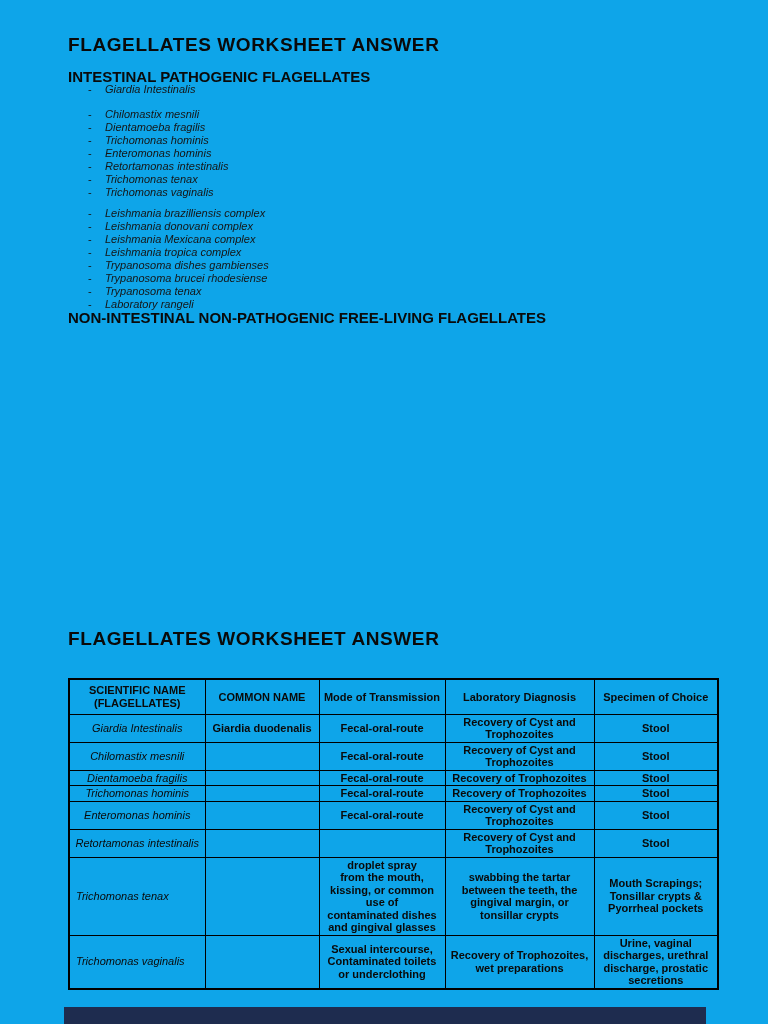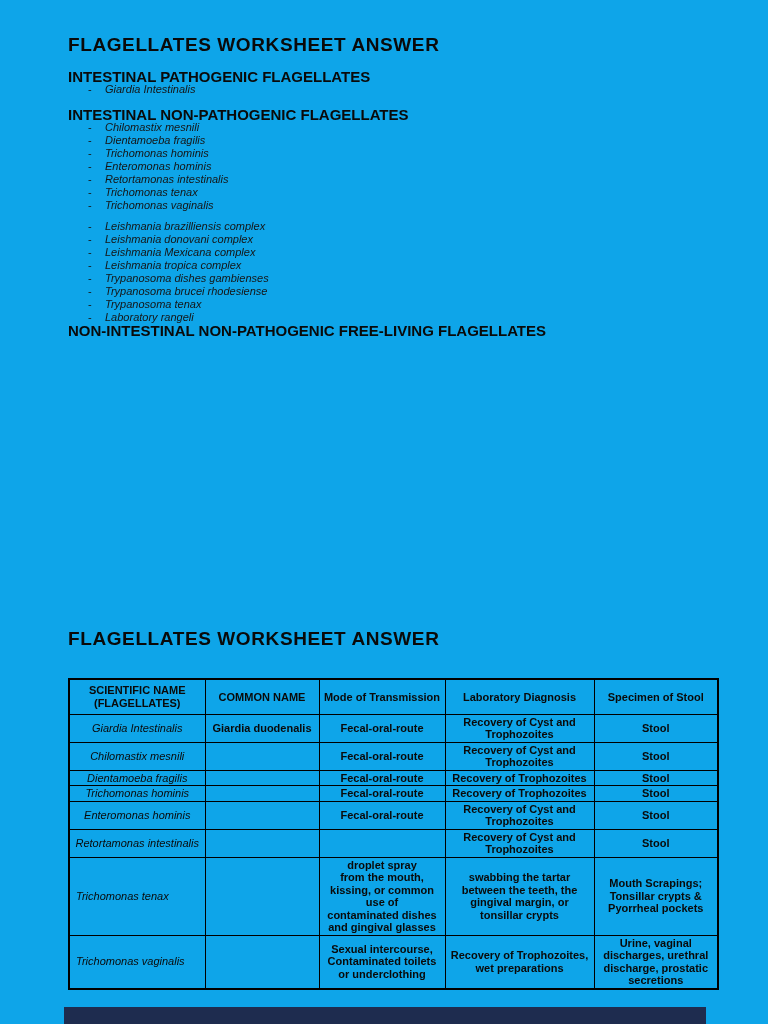--- a/index.html
+++ b/index.html
@@ -88,21 +88,20 @@
 
     <div class="section first-after-title">
       <div class="section-heading">INTESTINAL PATHOGENIC FLAGELLATES</div>
       <div class="list-item">
         <span class="dash">-</span>
         <span>Giardia Intestinalis</span>
       </div>
     </div>
 
     <div class="section">
-      <div class="section-heading">INTESTINAL NON-PATHOGENIC FLAGELLATES</div>
       <div class="list-item">
           <span class="dash">-</span>
           <span>Chilomastix mesnili</span>
         </div>
       <div class="list-item">
           <span class="dash">-</span>
           <span>Dientamoeba fragilis</span>
         </div>
       <div class="list-item">
           <span class="dash">-</span>
@@ -177,21 +176,21 @@
           <col style="width:149px">
           <col style="width:124px">
       </colgroup>
       <tbody>
           <tr class="h35">
         <th>SCIENTIFIC NAME
 (FLAGELLATES)</th>
         <th>COMMON NAME</th>
         <th>Mode of Transmission</th>
         <th>Laboratory Diagnosis</th>
-        <th>Specimen of Stool</th>
+        <th>Specimen of Choice</th>
       </tr>
       <tr class="h25">
         <td class="sci">Giardia Intestinalis</td>
         <td>Giardia duodenalis</td>
         <td>Fecal-oral-route</td>
         <td>Recovery of Cyst and
 Trophozoites</td>
         <td>Stool</td>
       </tr>
       <tr class="h25">

